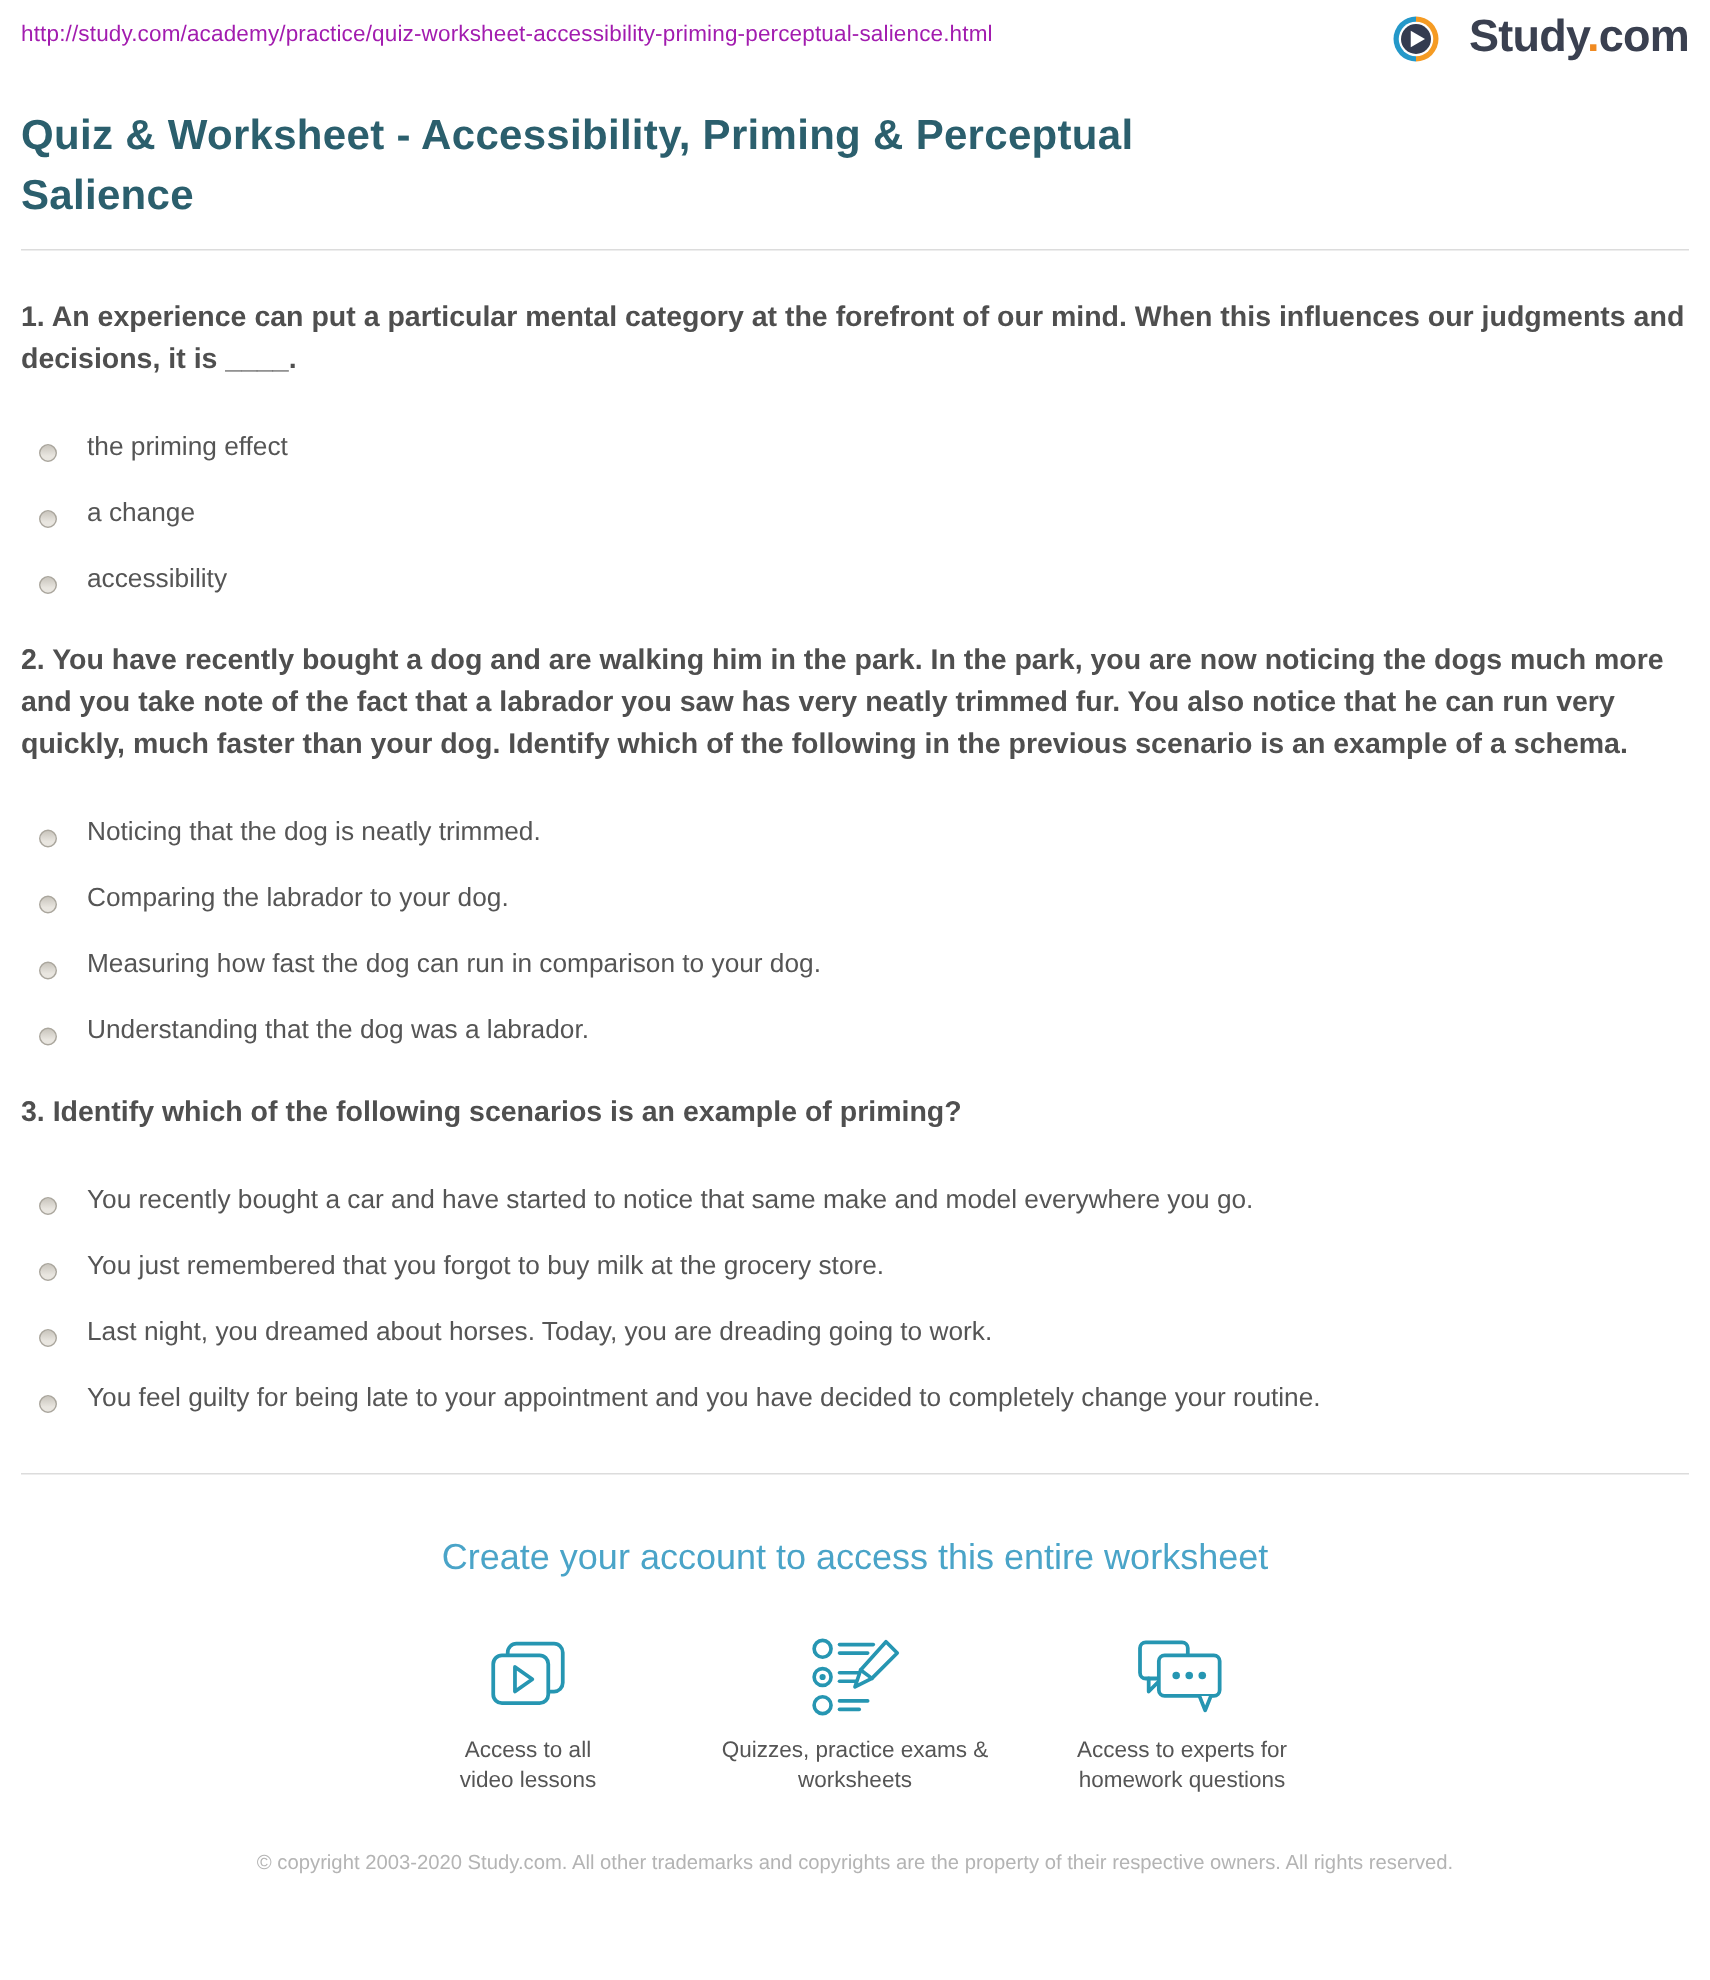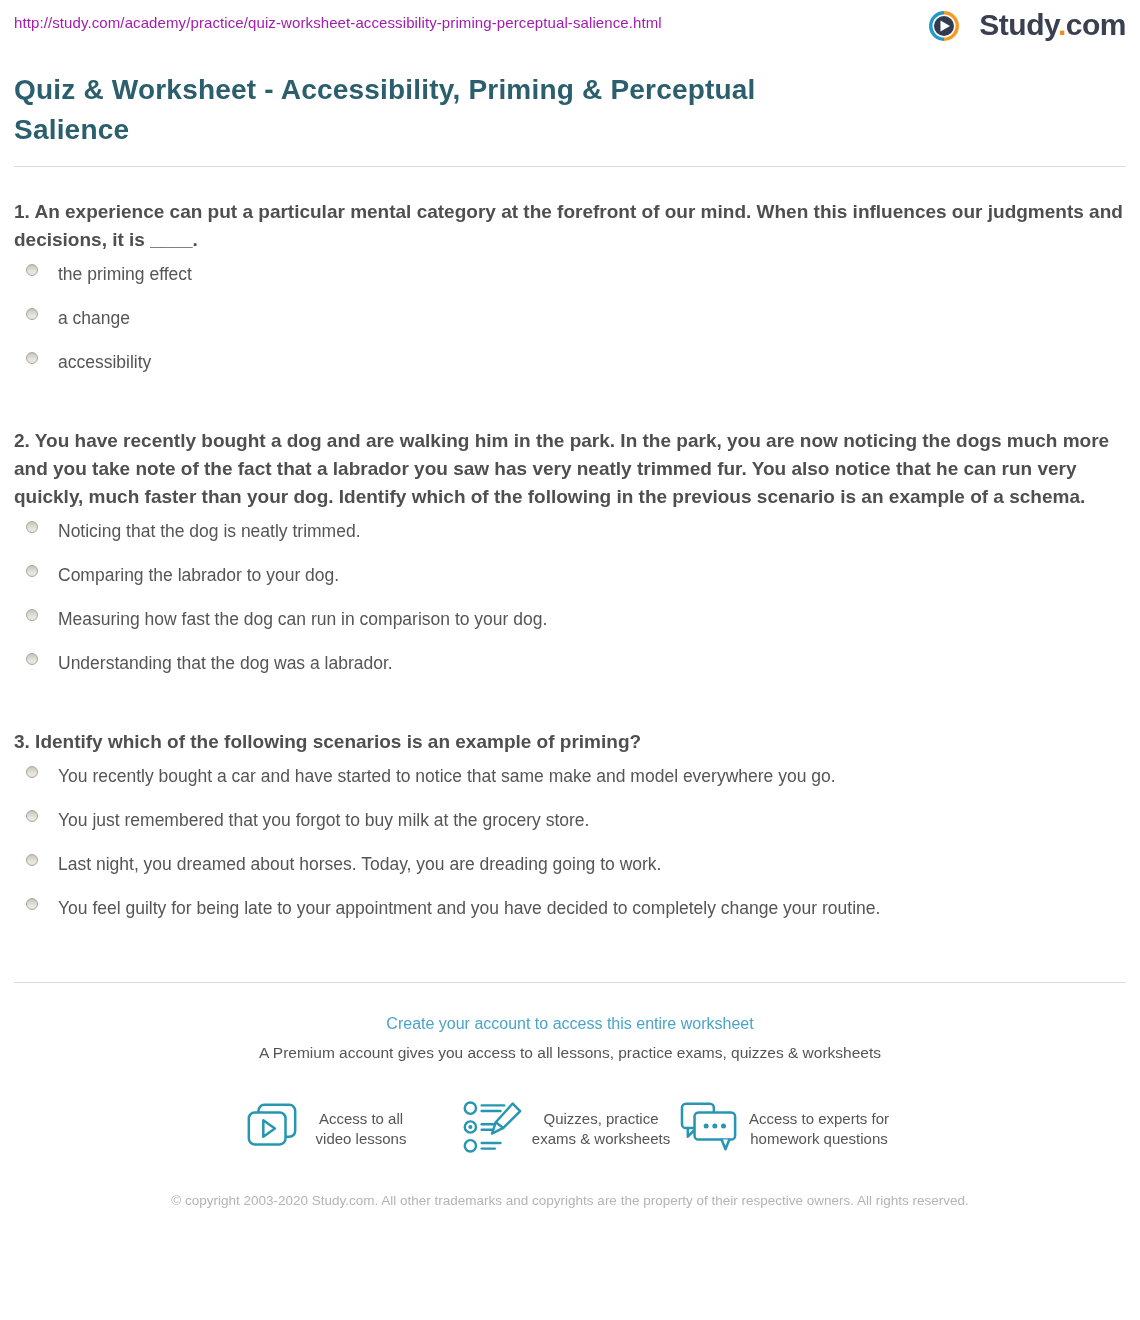--- a/index.html
+++ b/index.html
@@ -38,50 +38,50 @@
   .question-text {
     font-size: 19px;
     line-height: 28px;
     font-weight: 700;
     color: #4f4f4f;
     max-width: 1112px;
   }
   .options { margin-top: 10px; }
   .option-row {
     display: flex;
-    align-items: flex-start;
+    align-items: flex-end;
     height: 44px;
     cursor: pointer;
     padding-left: 12px;
   }
   .radio {
     width: 12px; height: 12px;
     border-radius: 50%;
     border: 1px solid #aaa69d;
     background: linear-gradient(180deg, #c9c5bd 0%, #e9e6e0 70%);
     flex: 0 0 auto;
   }
   .option-label {
     margin-left: 20px;
     font-size: 17.5px;
     color: #555555;
   }
 
   
   .cta { border-top: 1px solid #dcdcdc; margin-top: 40px; text-align: center; }
   .cta-heading {
-    margin-top: 32px;
-    font-size: 16px;
+    margin-top: 42px;
+    font-size: 24px;
     font-weight: 400;
     color: #4aa4c8;
   }
   .cta-sub { margin-top: 11px; font-size: 15.5px; color: #555555; }
 
   .features { display: flex; justify-content: center; margin-top: 30px; }
-  .feature { width: 218px; display: flex; align-items: center; }
+  .feature { width: 218px; display: flex; flex-direction: column; align-items: center; }
   .feature-icon { height: 64px; display: flex; align-items: flex-end; justify-content: center; }
   .feature-icon svg { display: block; }
   .feature-label {
     margin-top: 10px;
     font-size: 15px;
     line-height: 20px;
     color: #555555;
   }
   .feature:nth-child(1) .feature-label { max-width: 120px; }
   .feature:nth-child(2) .feature-label { max-width: 195px; }
@@ -175,21 +175,20 @@
       </div>
       <div class="option-row">
         <span class="radio"></span>
         <span class="option-label">You feel guilty for being late to your appointment and you have decided to completely change your routine.</span>
       </div>
     </div>
   </div>
 
   <div class="cta">
     <div class="cta-heading">Create your account to access this entire worksheet</div>
-    <div class="cta-sub">A Premium account gives you access to all lessons, practice exams, quizzes &amp; worksheets</div>
 
     <div class="features">
 
       <div class="feature">
         <div class="feature-icon">
           <svg width="58" height="56" viewBox="0 0 60 58" fill="none" stroke="#2696b2" stroke-width="2.6" stroke-linejoin="round" stroke-linecap="round">
             <rect x="16" y="5" width="38" height="33" rx="6"></rect>
             <rect x="6" y="13" width="38" height="33" rx="6" fill="#ffffff"></rect>
             <path d="M21 21 L33 29.5 L21 38 Z" fill="none"></path>
           </svg>

